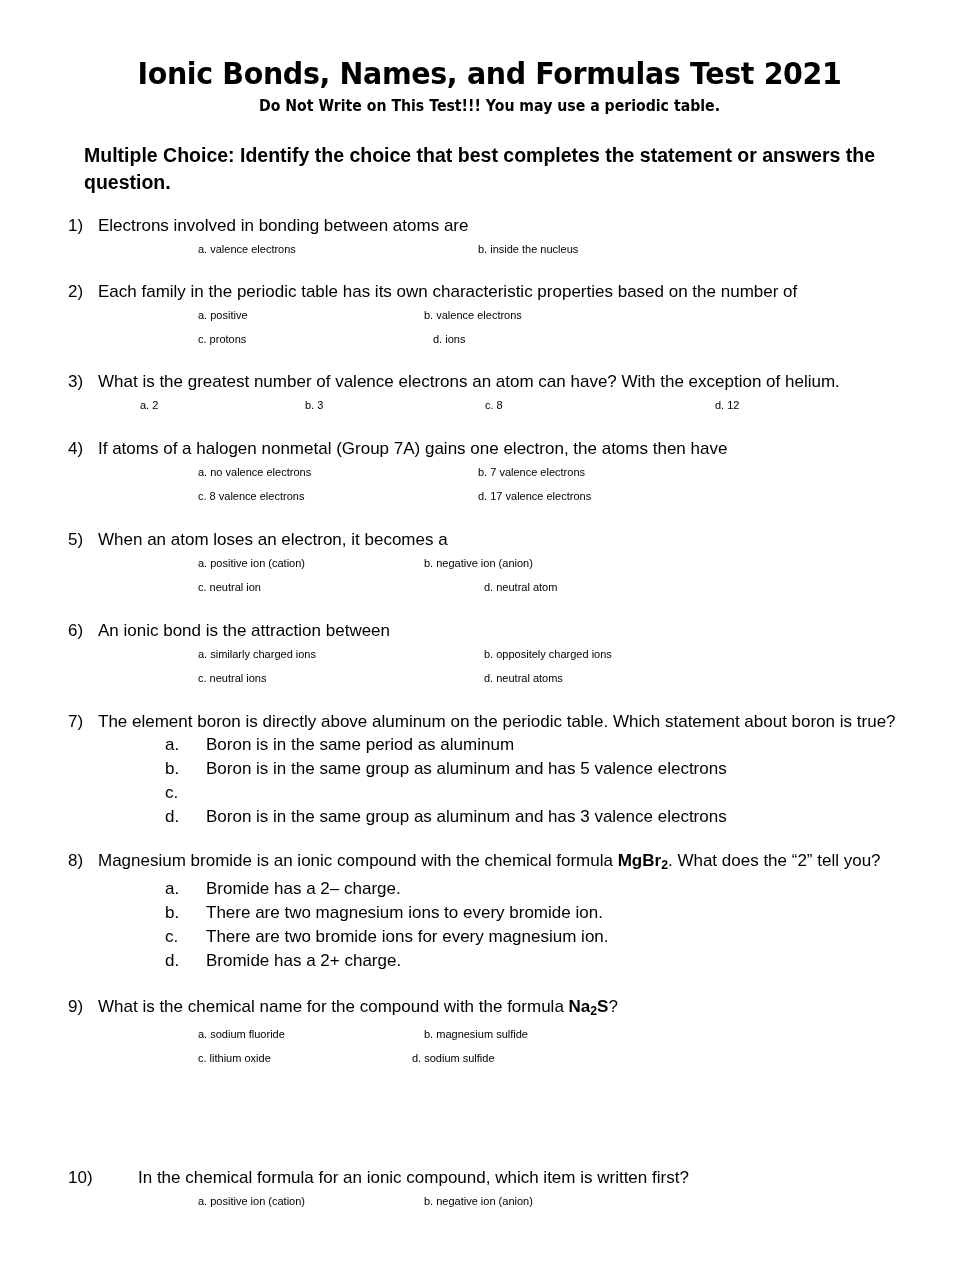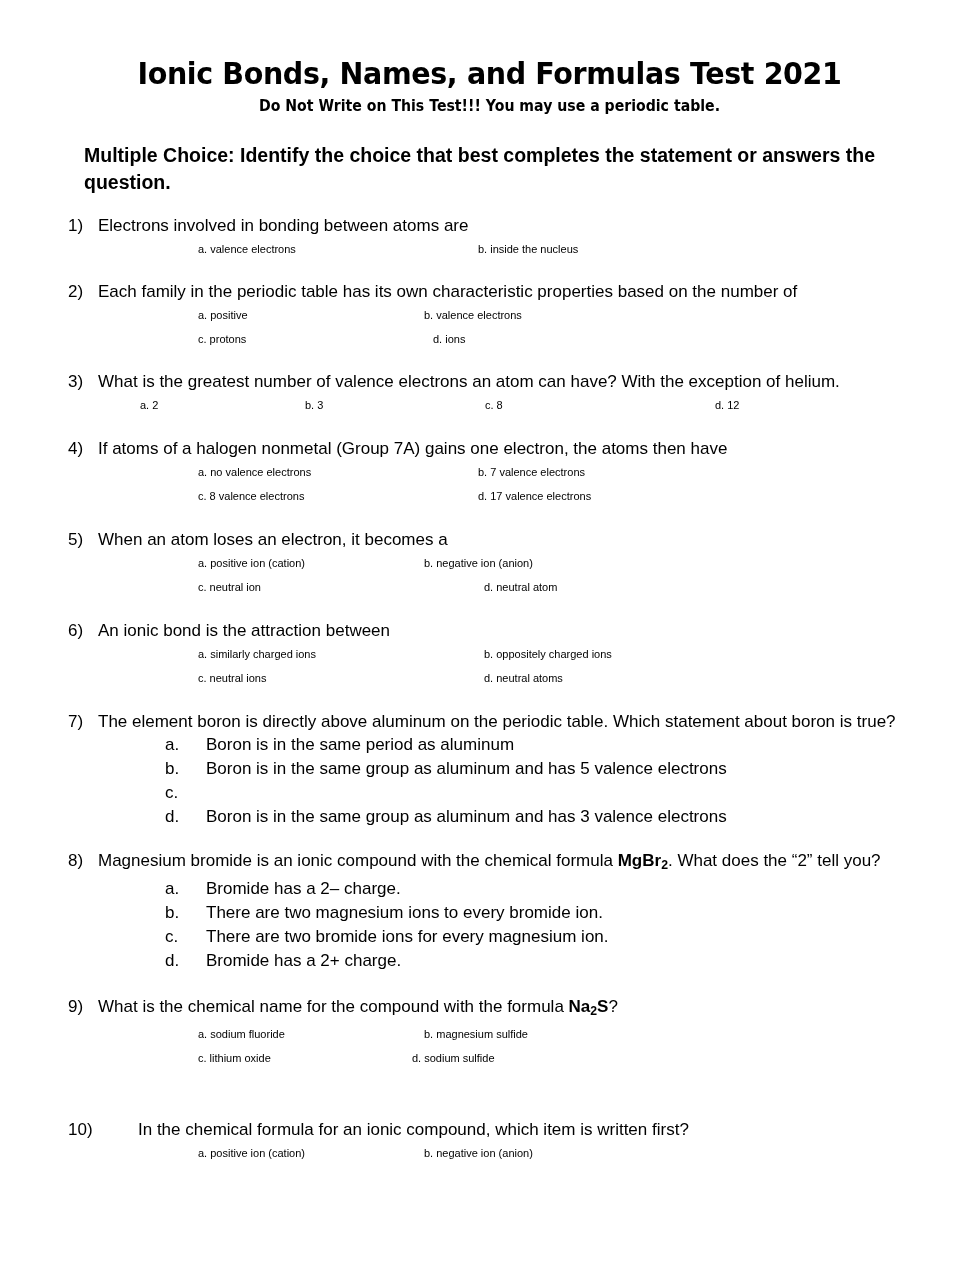--- a/index.html
+++ b/index.html
@@ -281,21 +281,21 @@
       <div class="opt-row">
         <span class="opt" style="left:198px;">a. sodium fluoride</span>
         <span class="opt" style="left:424px;">b. magnesium sulfide</span>
       </div>
       <div class="opt-row">
         <span class="opt" style="left:198px;">c. lithium oxide</span>
         <span class="opt" style="left:412px;">d. sodium sulfide</span>
       </div>
     </div>
 
-    <div class="q" style="margin-top:48px;">
+    <div class="q" style="margin-top:96px;">
       <div class="q-line indent-wide">
         <span class="q-num wide">10)</span>
         <span>In the chemical formula for an ionic compound, which item is written first?</span>
       </div>
       <div class="opt-row">
         <span class="opt" style="left:198px;">a. positive ion (cation)</span>
         <span class="opt" style="left:424px;">b. negative ion (anion)</span>
       </div>
     </div>
 

